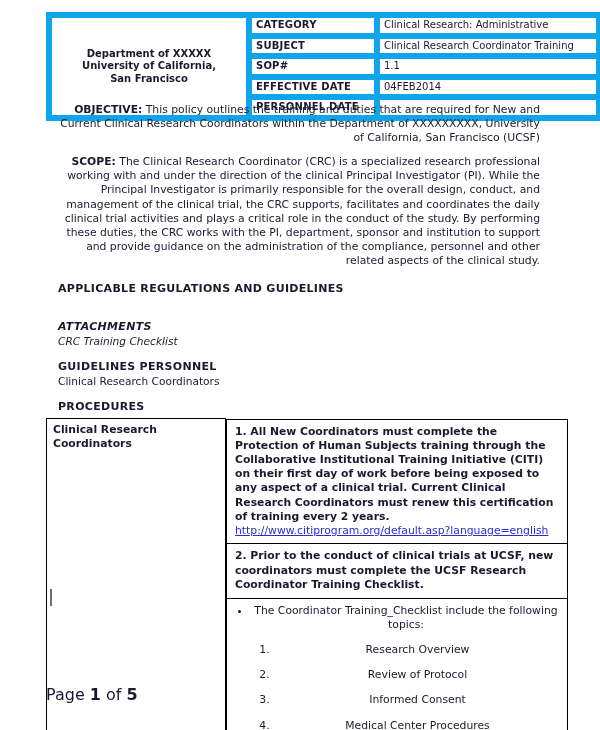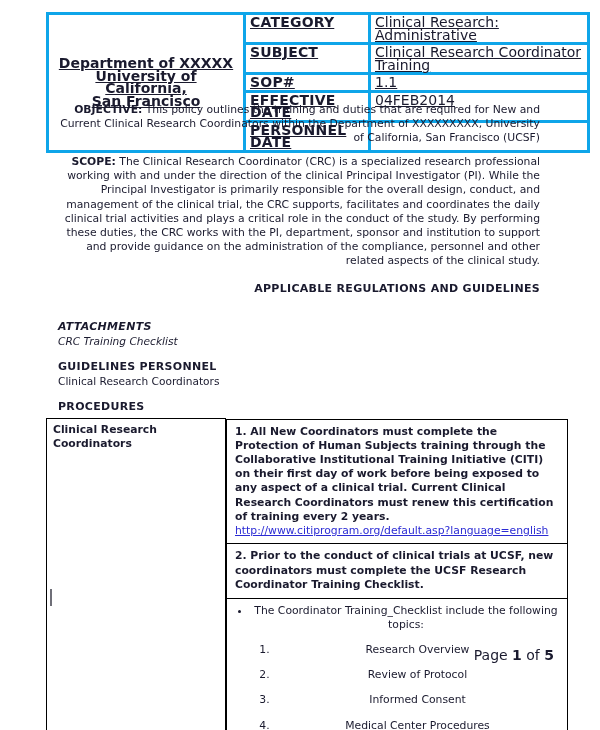--- a/index.html
+++ b/index.html
@@ -28,26 +28,25 @@
   
   .header-table {
     position: absolute;
     left: 46px;
     top: 12px;
     width: 508px;
     border-collapse: collapse;
     table-layout: fixed;
   }
   .header-table td {
-    border: 3px solid #0ea5e9;
+    border: 6px solid #0ea5e9;
     padding: 1px 4px;
-    font-size: 14px;
+    font-size: 10px;
     line-height: 12.5px;
     vertical-align: top;
-    text-decoration: underline;
   }
   .dept-cell {
     width: 182px;
     text-align: center;
     vertical-align: middle !important;
     font-weight: bold;
     font-size: 12.5px;
     line-height: 15.5px;
     padding: 4px 6px !important;
   }
@@ -84,21 +83,21 @@
     line-height: 14px;
   }
   .sub-line {
     margin: 0;
     font-size: 10.6px;
     line-height: 14px;
   }
 
   #objective { top: 103px; }
   #scope { top: 155px; }
-  #regs { top: 282px; text-align: right; }
+  #regs { top: 282px; }
   #attachments { top: 320px; font-style: italic; }
   #personnel { top: 360px; }
   #procedures { top: 400px; }
 
   
   .proc-table {
     position: absolute;
     left: 46px;
     top: 418px;
     width: 508px;
@@ -174,24 +173,23 @@
     font-size: 10.8px;
     line-height: 14.2px;
     padding-left: 3px;
     margin-top: 11px;
   }
 
   
   .footer {
     position: absolute;
     left: 46px;
-    top: 648px;
+    top: 687px;
     width: 508px;
-    text-align: right;
-    font-size: 14px;
+    font-size: 16px;
     line-height: 15px;
   }
   .footer b { font-weight: bold; }
 </style>
 </head>
 <body>
 
 <div class="page">
 
   <table class="header-table">

